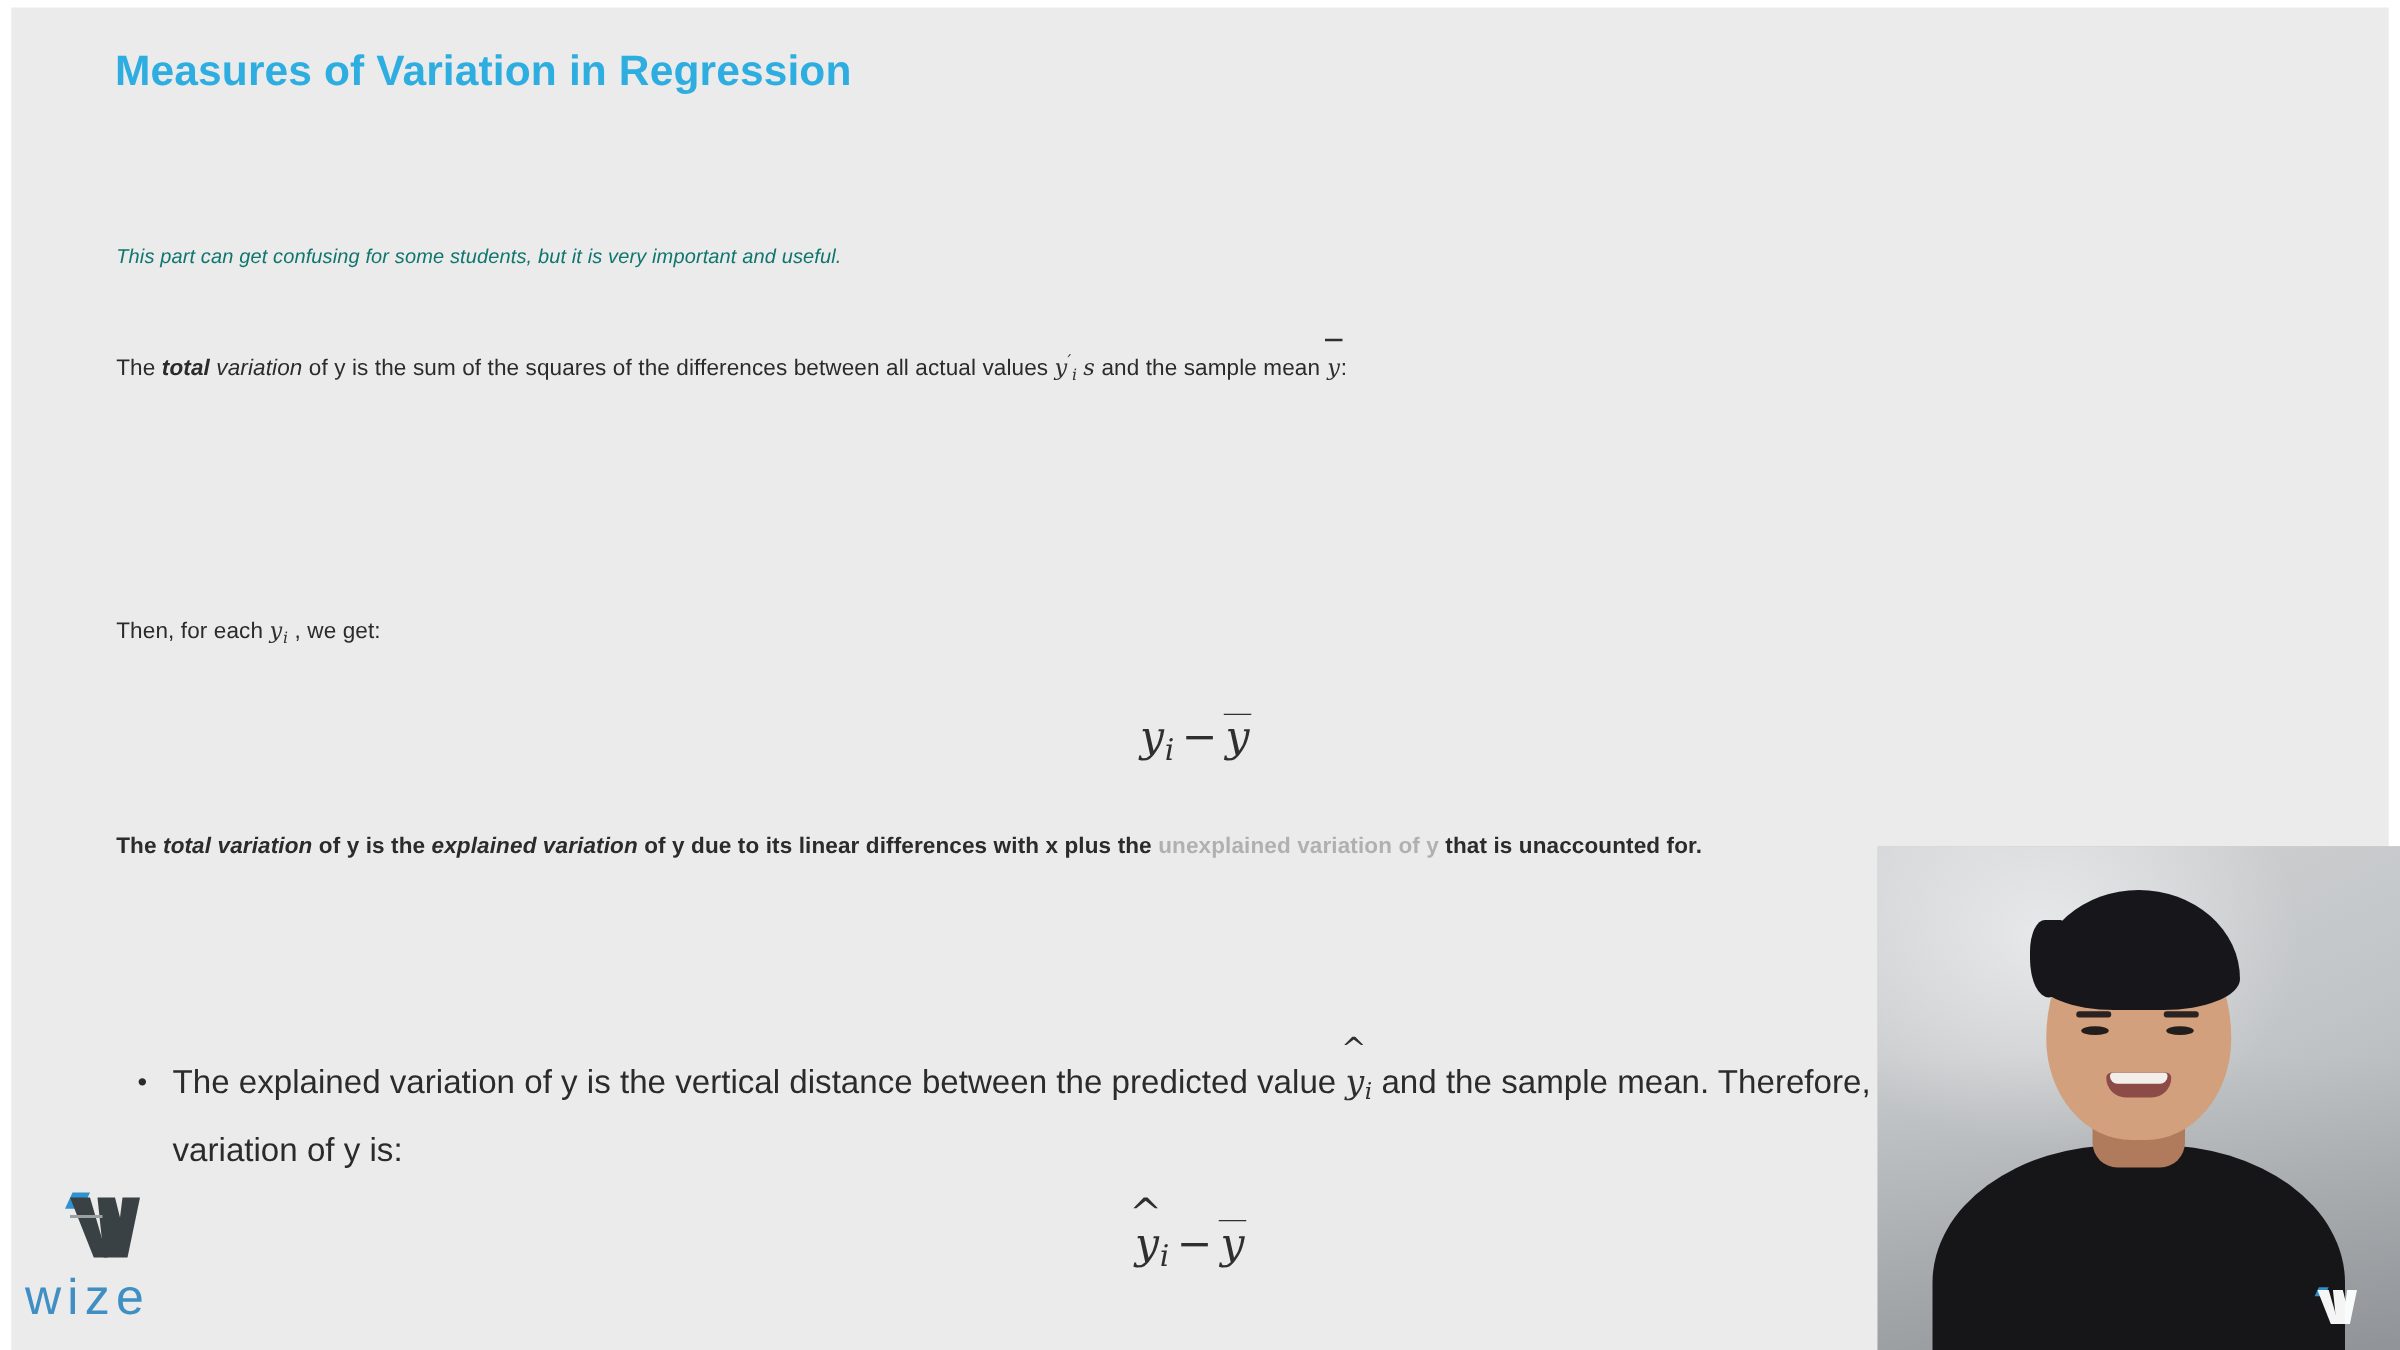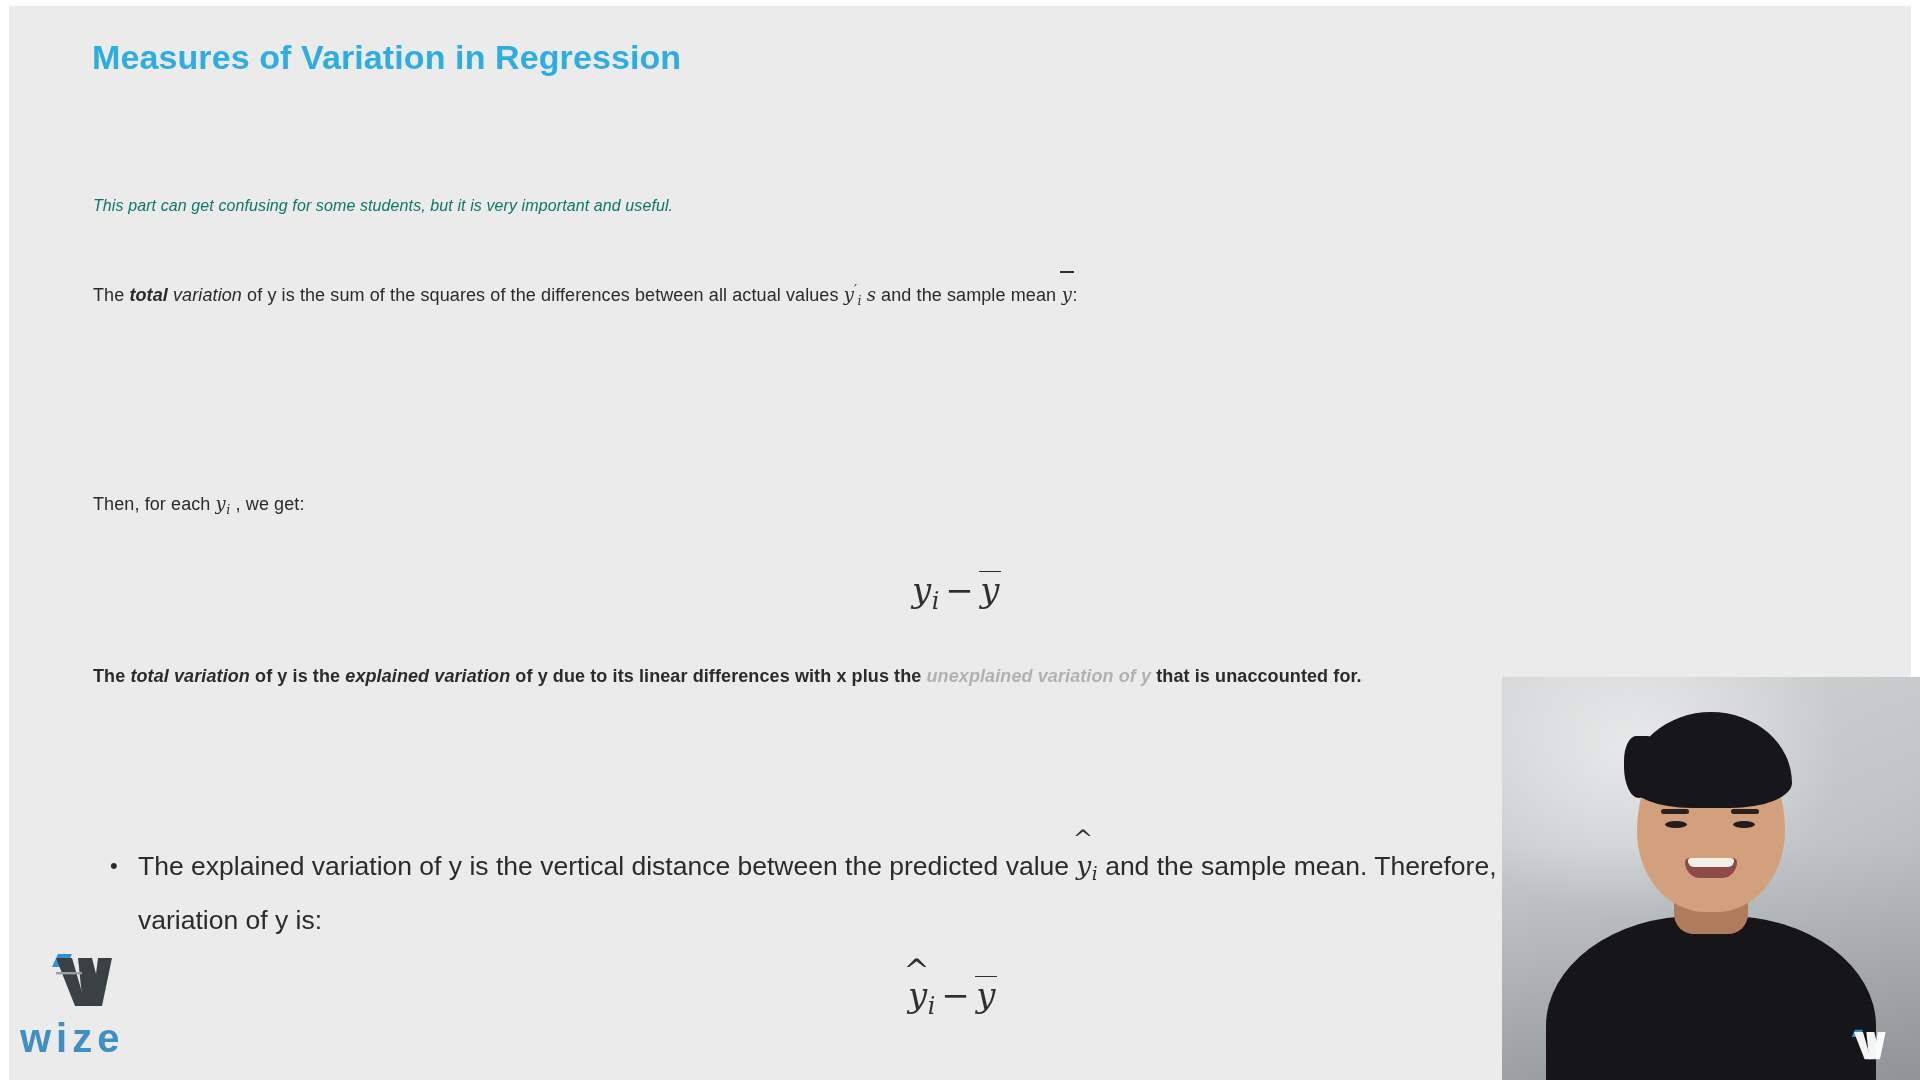--- a/index.html
+++ b/index.html
@@ -166,21 +166,21 @@
     left: 20px; bottom: 18px;
     width: 140px; height: 112px;
   }
   .logo-mark { position: absolute; left: 22px; top: 0; width: 92px; height: 62px; }
   .logo-word {
     position: absolute;
     left: 0; top: 66px;
     font-size: 40px;
     letter-spacing: 5px;
     color: #3f8fc4;
-    font-weight: 700;
+    font-weight: 400;
   }
 
   
   .video-overlay {
     position: absolute;
     right: 0; bottom: 0;
     width: 418px; height: 403px;
     overflow: hidden;
     background: linear-gradient(160deg, #cfd1d2 0%, #bfc2c4 45%, #a9adb0 100%);
   }
@@ -297,21 +297,21 @@
 
   <div class="body-text p-theneach">
     <span>Then, for each </span><span class="math"><span>y</span><span class="math-sub">i</span></span><span> , we get:</span>
   </div>
 
   <div class="formula f-diff">
     <span>y</span><span class="math-sub">i</span><span class="op">−</span><span class="overline-y">y</span>
   </div>
 
   <div class="body-text p-bold">
-    <span>The </span><span style="font-style:italic;">total variation</span><span> of y is the </span><span style="font-style:italic;">explained variation</span><span> of y due to its linear differences with x plus the </span><span style="font-style:italic;" class="occluded">unexplained variation of y</span><span> that is unaccounted for.</span>
+    <span>The </span><span style="font-style:italic;">total variation</span><span> of y is the </span><span style="font-style:italic;">explained variation</span><span> of y due to its linear differences with x plus the </span><span style="" class="occluded">unexplained variation of y</span><span> that is unaccounted for.</span>
   </div>
 
   <div class="bullet-block">
     <div class="bullet-row">
       <div class="bullet-dot">•</div>
       <div class="bullet-body">
         <span>The explained variation of y is the vertical distance between the predicted value </span><span class="math"><span class="hat-y">y</span><span class="math-sub">i</span></span><span> and the sample mean. Therefore, the explained variation of y is:</span>
       </div>
     </div>
   </div>

